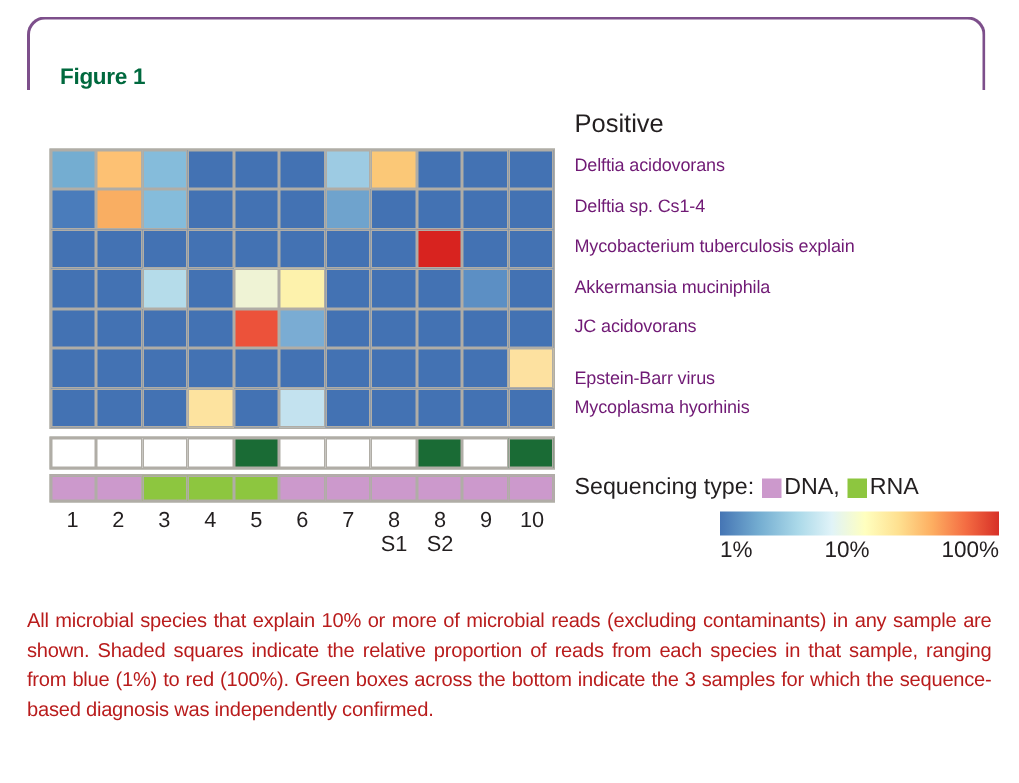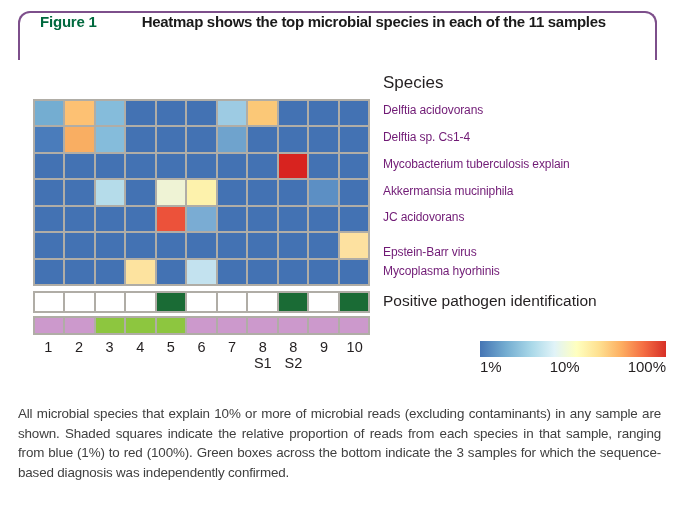--- a/index.html
+++ b/index.html
@@ -15,21 +15,21 @@
   
   #figure-header{
     position:absolute;
     left:18px; top:11px;
     width:639px; height:49px;
     border:2px solid #7d4f8b;
     border-bottom:none;
     border-radius:12px 12px 0 0;
     box-sizing:border-box;
     display:flex;
-    align-items:flex-start;
+    align-items:flex-end;
   }
   #figure-number{
     margin-left:20px;
     color:#00693e;
     font-weight:bold;
     font-size:15px;
     letter-spacing:-0.2px;
   }
   #figure-title{
     margin-left:45px;
@@ -186,36 +186,35 @@
     color:#231f20;
   }
 
   
   #caption{
     position:absolute;
     left:18px; top:404px;
     width:643px;
     font-size:13.4px;
     line-height:19.5px;
-    color:#404040;
+    color:#b91c1c;
     text-align:justify;
     letter-spacing:-0.15px;
   }
 </style>
 </head>
 <body>
 
 <div id="figure-header">
   <span id="figure-number">Figure 1</span>
-  <span id="figure-title">Heatmap shows the top microbial species in each of the 11 samples</span>
 </div>
 
 <div id="plot">
 
-  <div id="species-heading">Species</div>
+  <div id="species-heading">Positive</div>
 
   <div id="heatmap">
       <div class="cell" style="background: rgb(116, 173, 209);"></div>
       <div class="cell" style="background: rgb(253, 193, 115);"></div>
       <div class="cell" style="background: rgb(133, 188, 219);"></div>
       <div class="cell" style="background: rgb(67, 114, 179);"></div>
       <div class="cell" style="background: rgb(67, 114, 179);"></div>
       <div class="cell" style="background: rgb(67, 114, 179);"></div>
       <div class="cell" style="background: rgb(157, 203, 227);"></div>
       <div class="cell" style="background: rgb(251, 200, 119);"></div>
@@ -306,35 +305,41 @@
       <div class="ann-cell" style="background: rgb(255, 255, 255);"></div>
       <div class="ann-cell" style="background: rgb(255, 255, 255);"></div>
       <div class="ann-cell" style="background: rgb(26, 107, 53);"></div>
       <div class="ann-cell" style="background: rgb(255, 255, 255);"></div>
       <div class="ann-cell" style="background: rgb(255, 255, 255);"></div>
       <div class="ann-cell" style="background: rgb(255, 255, 255);"></div>
       <div class="ann-cell" style="background: rgb(26, 107, 53);"></div>
       <div class="ann-cell" style="background: rgb(255, 255, 255);"></div>
       <div class="ann-cell" style="background: rgb(26, 107, 53);"></div>
     </div>
-  <div id="pathogen-label">Positive pathogen identification</div>
 
   <div id="seqtype-row">
       <div class="ann-cell" style="background: rgb(204, 153, 204);"></div>
       <div class="ann-cell" style="background: rgb(204, 153, 204);"></div>
       <div class="ann-cell" style="background: rgb(141, 198, 63);"></div>
       <div class="ann-cell" style="background: rgb(141, 198, 63);"></div>
       <div class="ann-cell" style="background: rgb(141, 198, 63);"></div>
       <div class="ann-cell" style="background: rgb(204, 153, 204);"></div>
       <div class="ann-cell" style="background: rgb(204, 153, 204);"></div>
       <div class="ann-cell" style="background: rgb(204, 153, 204);"></div>
       <div class="ann-cell" style="background: rgb(204, 153, 204);"></div>
       <div class="ann-cell" style="background: rgb(204, 153, 204);"></div>
       <div class="ann-cell" style="background: rgb(204, 153, 204);"></div>
     </div>
+  <div id="seqtype-label">
+    <span>Sequencing type:</span>
+    <span class="swatch" id="dna-swatch" style="background: rgb(204, 153, 204);"></span>
+    <span>DNA,</span>
+    <span class="swatch" id="rna-swatch" style="background: rgb(141, 198, 63);"></span>
+    <span>RNA</span>
+  </div>
 
   <div id="xaxis">
       <div class="xtick">1</div>
       <div class="xtick">2</div>
       <div class="xtick">3</div>
       <div class="xtick">4</div>
       <div class="xtick">5</div>
       <div class="xtick">6</div>
       <div class="xtick">7</div>
       <div class="xtick">8<span class="sub">S1</span></div>

